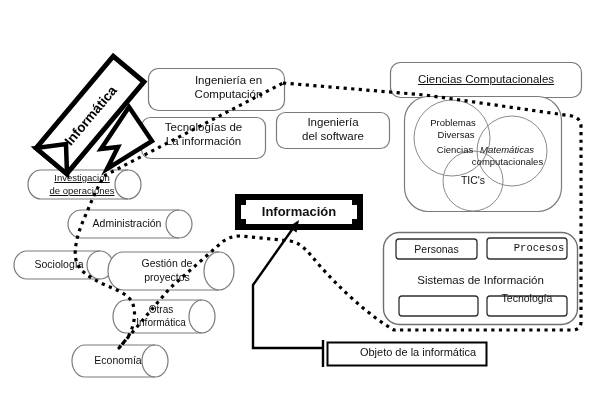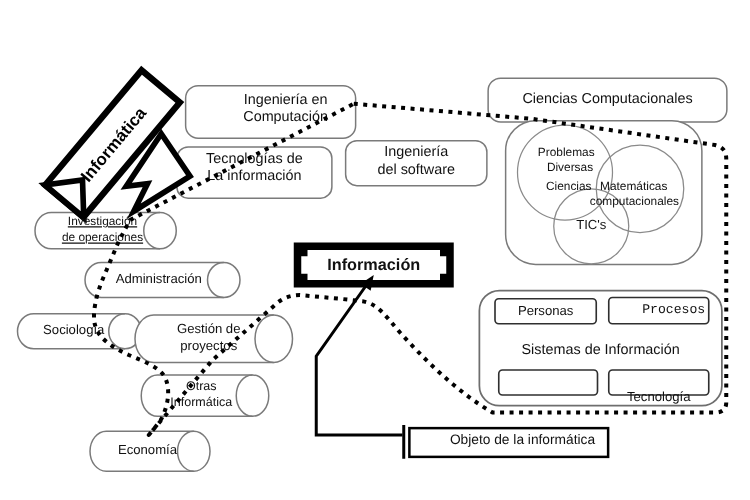--- a/index.html
+++ b/index.html
@@ -5,27 +5,27 @@
   html,body{margin:0;padding:0;background:#fff;}
   .stage{position:relative;width:600px;height:400px;background:#fff;overflow:hidden;
          font-family:"Liberation Sans",sans-serif;color:#111;}
   svg{position:absolute;left:0;top:0;}
   .lbl{position:absolute;text-align:center;line-height:1.18;color:#111;white-space:nowrap;}
   .lbl span{display:block;}
   
   .l-ingcomp{left:150px;top:74px;width:133px;font-size:11.5px;margin-left:12px;}
   .l-tecno{left:143px;top:121px;width:121px;font-size:11.5px;}
   .l-ingsoft{left:277px;top:116px;width:112px;font-size:11.5px;}
-  .l-ciencias{left:390px;top:73px;width:192px;font-size:11.5px;}
+  .l-ciencias{left:390px;top:73px;width:192px;font-size:11.5px;text-decoration:underline;}
   
   .l-venn{font-size:9.5px;}
   .l-problemas{left:413px;top:117px;width:80px;}
   .l-diversas{left:416px;top:129px;width:80px;}
   .l-cienciasv{left:415px;top:144px;width:80px;}
-  .l-matematicas{left:467px;top:144px;width:80px;}
+  .l-matematicas{left:467px;top:144px;width:80px;font-style:italic;}
   .l-computacionales{left:460px;top:156px;width:95px;}
   .l-tics{left:443px;top:174px;width:60px;font-size:10.5px;}
   
   .plaque{position:absolute;left:235px;top:182px;width:128px;height:36px;box-sizing:border-box;
           border:6px solid #000;background:#fff;margin-top:12px;}
   .plaque .notch{position:absolute;width:6px;height:6px;background:#000;}
   .plaque .n-tl{left:-1px;top:-1px;} .plaque .n-tr{right:-1px;top:-1px;}
   .plaque .n-bl{left:-1px;bottom:-1px;} .plaque .n-br{right:-1px;bottom:-1px;}
   .plaque .ptext{width:100%;text-align:center;line-height:23px;font-size:13px;font-weight:bold;}
   
@@ -33,21 +33,21 @@
   .l-adm{left:72px;top:217px;width:110px;font-size:10.5px;}
   .l-soc{left:16px;top:258px;width:86px;font-size:10.5px;}
   .l-ges{left:112px;top:257px;width:110px;font-size:10.5px;line-height:1.3;}
   .l-otr{left:116px;top:303px;width:90px;font-size:10px;line-height:1.3;}
   .l-eco{left:74px;top:354px;width:88px;font-size:10.5px;}
   
   .l-sis-title{left:383px;top:274px;width:195px;font-size:11.5px;}
   .l-personas{left:396px;top:243px;width:81px;font-size:10.5px;}
   .l-procesos{left:487px;top:242px;width:104px;font-size:10.5px;font-family:Liberation Mono, monospace;}
   .l-productos{left:399px;top:300px;width:79px;font-size:10.5px;}
-  .l-tecnologia{left:487px;top:312px;width:80px;font-size:10.5px;}
+  .l-tecnologia{left:487px;top:292px;width:80px;font-size:10.5px;}
   
   .l-objeto{left:327px;top:346px;width:160px;font-size:11px;margin-left:11px;}
 </style>
 </head>
 <body>
 
 <div class="stage">
 
   <svg width="600" height="400">
 

